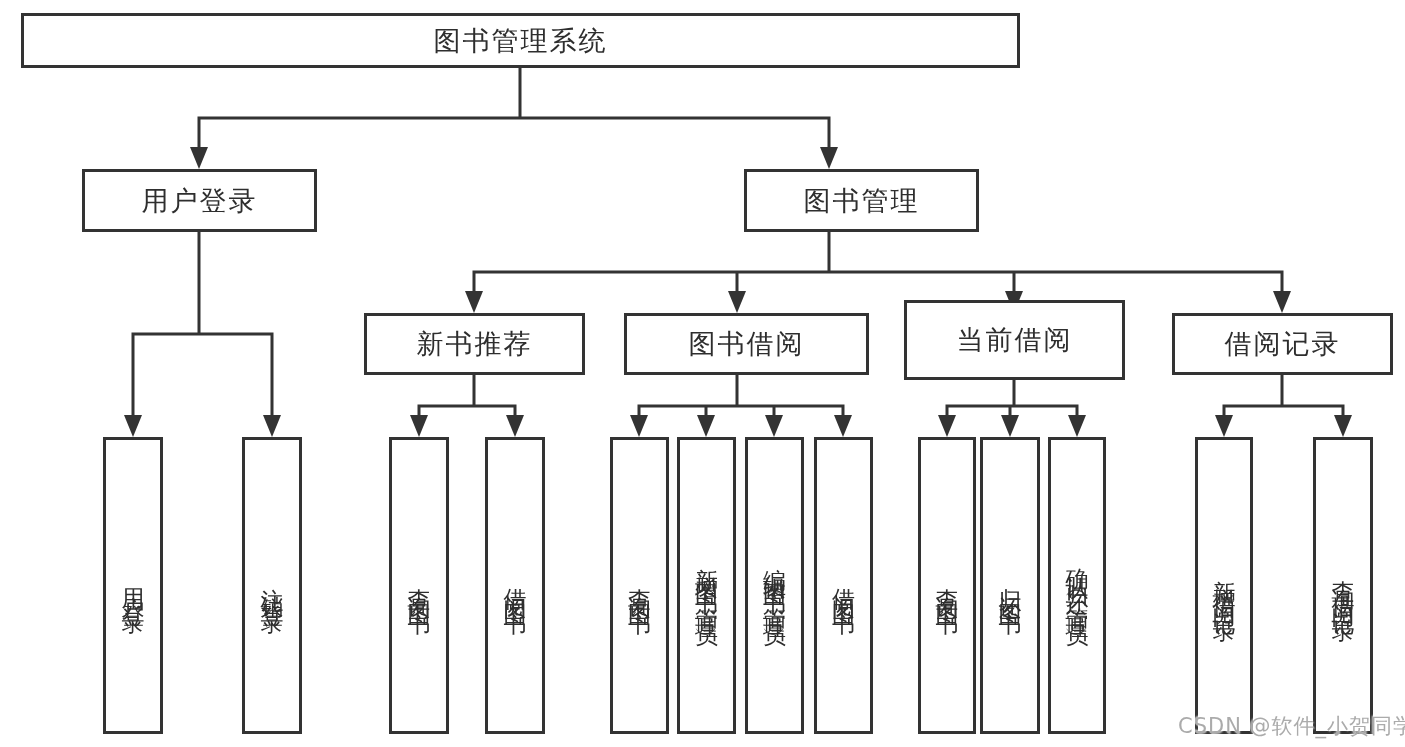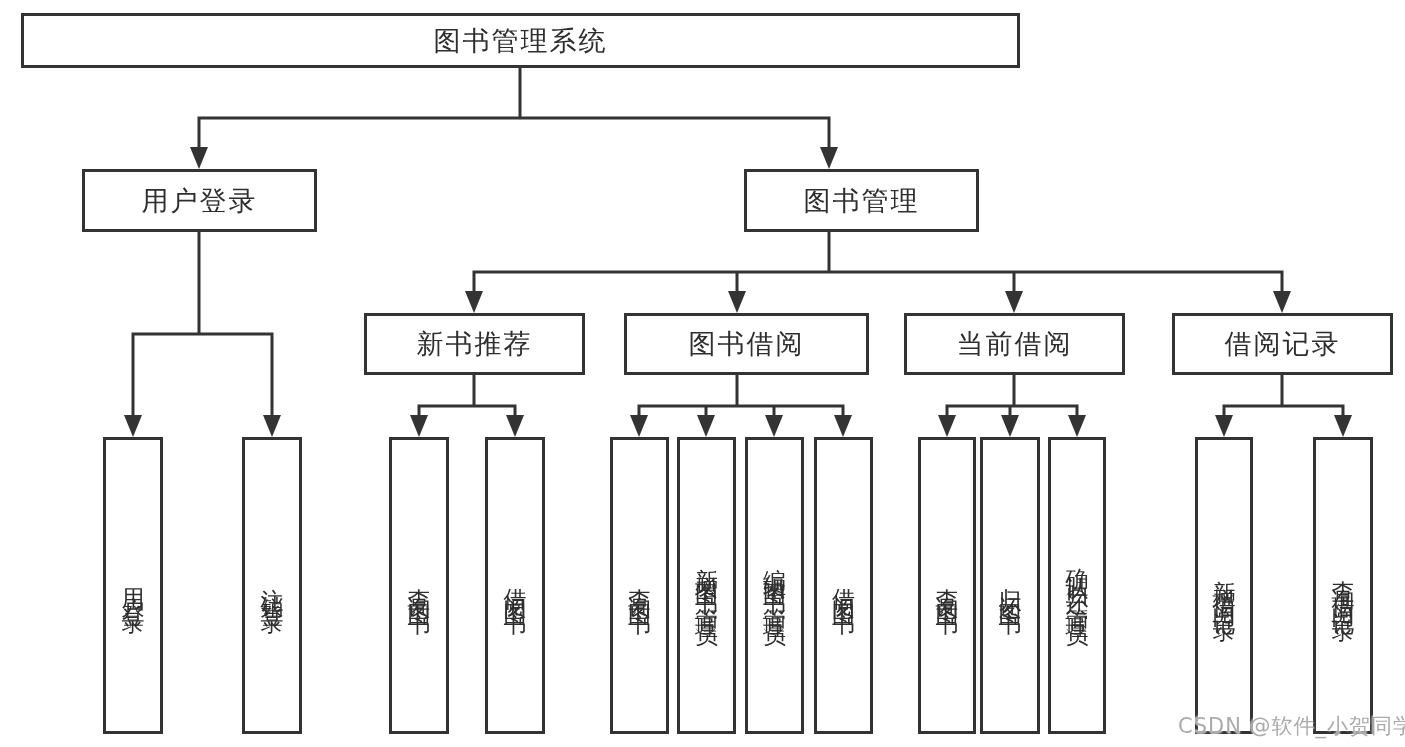--- a/index.html
+++ b/index.html
@@ -89,21 +89,21 @@
   <div class="node h" style="left:744px;top:169px;width:235px;height:63px">
     <span>图书管理</span>
   </div>
 
   <div class="node h" style="left:364px;top:313px;width:221px;height:62px">
     <span>新书推荐</span>
   </div>
   <div class="node h" style="left:624px;top:313px;width:245px;height:62px">
     <span>图书借阅</span>
   </div>
-  <div class="node h" style="left:904px;top:313px;width:221px;height:62px">
+  <div class="node h" style="left:904px;top:300px;width:221px;height:80px">
     <span>当前借阅</span>
   </div>
   <div class="node h" style="left:1172px;top:313px;width:221px;height:62px">
     <span>借阅记录</span>
   </div>
 
   <div class="node v" style="left:103px;top:437px;width:60px;height:297px">
     <span>用户登录</span>
   </div>
   <div class="node v" style="left:242px;top:437px;width:60px;height:297px">

